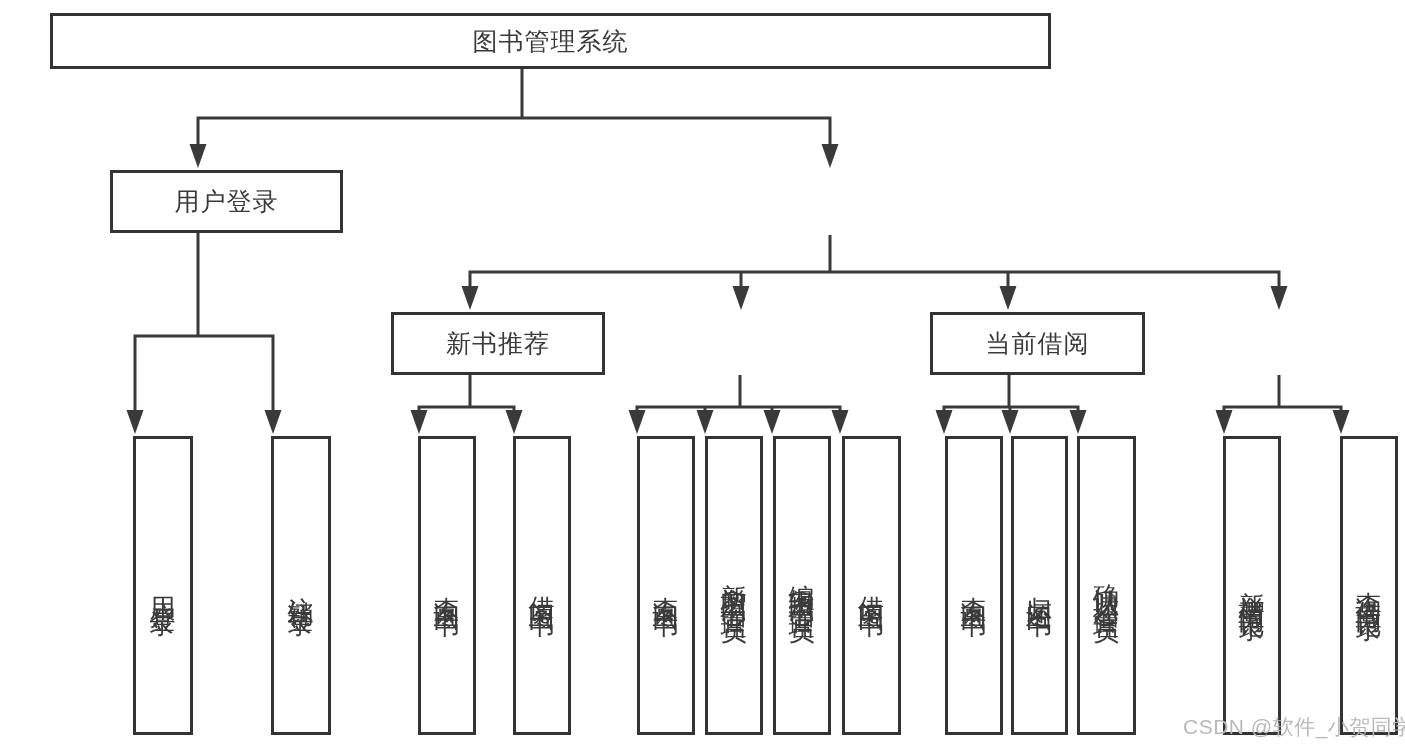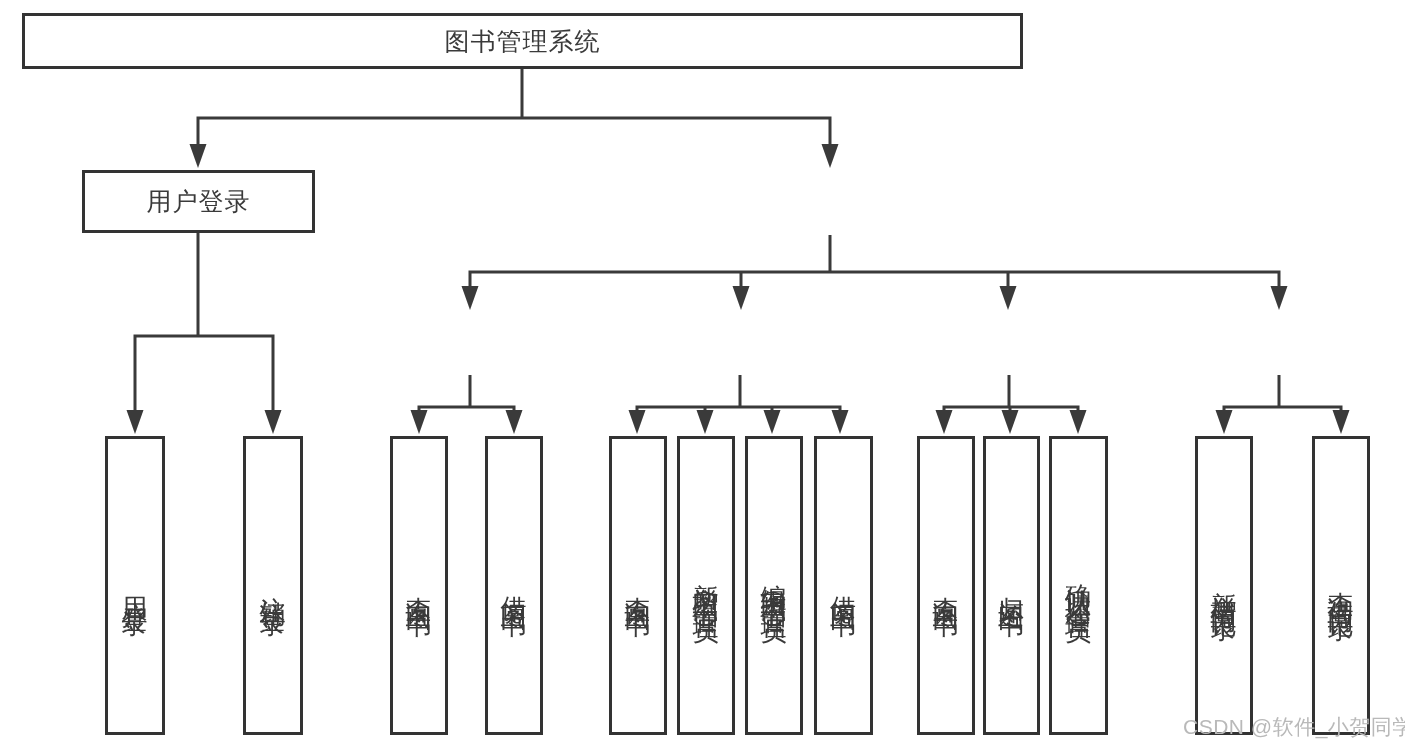--- a/index.html
+++ b/index.html
@@ -19,20 +19,21 @@
   }
   .node {
     position: absolute;
     box-sizing: border-box;
     border: 3px solid #333333;
     background: #ffffff;
     display: flex;
     align-items: center;
     justify-content: center;
     color: #3a3a3a;
+    margin-left: 28px;
   }
   .node.h .lbl {
     font-size: 25px;
     letter-spacing: 1px;
     white-space: nowrap;
   }
   .node.v .lbl {
     writing-mode: vertical-rl;
     text-orientation: mixed;
     font-size: 26px;
@@ -99,20 +100,26 @@
   </svg>
 
   <div class="node h" style="left:22px;top:13px;width:1001px;height:56px">
     <span class="lbl">图书管理系统</span>
   </div>
 
   <div class="node h" style="left:82px;top:170px;width:233px;height:63px">
     <span class="lbl">用户登录</span>
   </div>
 
+  <div class="node h" style="left:363px;top:312px;width:214px;height:63px">
+    <span class="lbl">新书推荐</span>
+  </div>
+  <div class="node h" style="left:902px;top:312px;width:215px;height:63px">
+    <span class="lbl">当前借阅</span>
+  </div>
 
   <div class="node v" style="left:105px;top:436px;width:60px;height:299px">
     <span class="lbl">用户登录</span>
   </div>
   <div class="node v" style="left:243px;top:436px;width:60px;height:299px">
     <span class="lbl">注销登录</span>
   </div>
 
   <div class="node v" style="left:390px;top:436px;width:58px;height:299px">
     <span class="lbl">查询图书</span>

